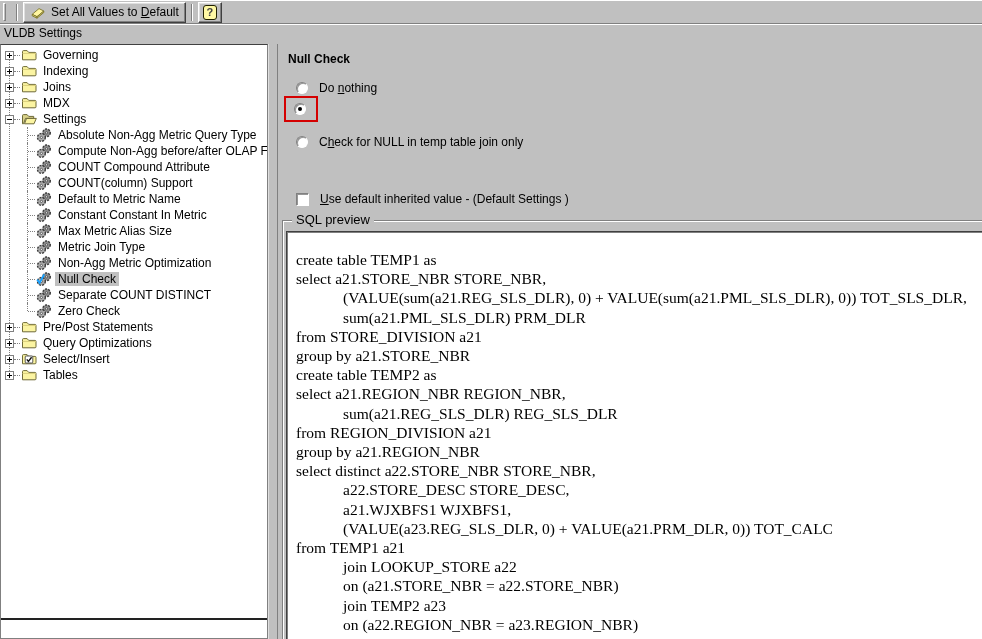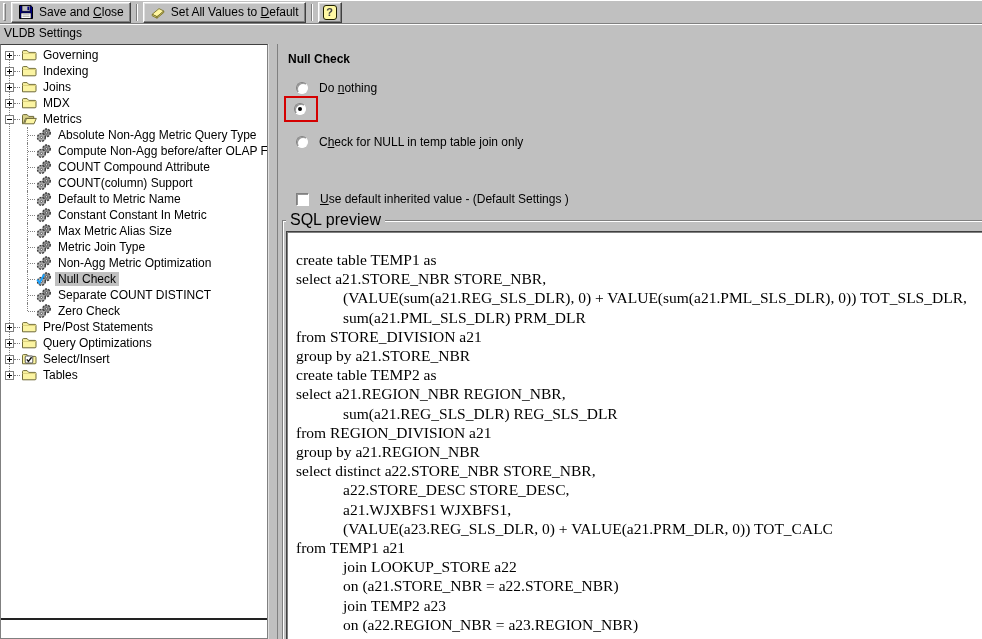--- a/index.html
+++ b/index.html
@@ -85,50 +85,38 @@
   .annotated-wrap .radio-row{position:static;}
   #radio-row-2{left:18px;top:90px;}
   .check-row{position:absolute;left:18px;top:147px;display:flex;align-items:center;gap:8px;}
   .checkbox{width:13px;height:13px;flex:none;background:#fff;
     border:1px solid;border-color:#808080 #fff #fff #808080;
     box-shadow:inset 1px 1px 0 rgba(64,64,64,.55);}
 
   
   .groupbox{position:absolute;left:4px;right:-6px;top:176px;bottom:-6px;
     border:1px solid #808080;box-shadow:inset 1px 1px 0 #fff;}
-  .gb-label{position:absolute;top:-8px;left:3px;background:var(--chrome);padding:0 4px;font-size:16px;line-height:14px;}
+  .gb-label{position:absolute;top:-8px;left:9px;background:var(--chrome);padding:0 4px;font-size:13px;line-height:14px;}
   .sqlbox{
     position:absolute;left:3px;top:10px;right:-4px;bottom:-4px;background:#fff;
     border-top:1px solid #404040;border-left:1px solid #404040;
     box-shadow:inset 1px 1px 0 #808080;
     padding:18px 0 0 9px;overflow:hidden;
     font-family:"Liberation Serif",serif;font-size:15.5px;line-height:19.2px;
   }
   .sql-line{white-space:pre;}
   .sql-line.ind{padding-left:47px;}
 </style>
 </head>
 <body style="--red: #d40000; --chrome: #c0c0c0; --sel: #c0c0c0;">
 
 <div class="toolbar">
   <div class="grip">
       <i></i>
     </div>
-  <button class="tbtn">
-    <span class="ticon16">
-      <svg viewBox="0 0 16 16" width="16" height="16">
-        <path d="M1.5 1.5 h11.3 l1.7 1.7 v11.3 h-13 z" fill="#000080" stroke="#000" stroke-width="1"></path>
-        <rect x="4" y="1.8" width="8" height="5.4" fill="#c0c0c0" stroke="#000" stroke-width="0.6"></rect>
-        <rect x="9.4" y="2.6" width="1.8" height="3.6" fill="#000080"></rect>
-        <rect x="3" y="9" width="10" height="5.3" fill="#fff" stroke="#000" stroke-width="0.6"></rect>
-        <path d="M4.5 10.8h7 M4.5 12.4h7" stroke="#9a9a9a" stroke-width="0.8" fill="none"></path>
-      </svg>
-    </span>
-    <span class="lbl"><span>Save and </span><span class="mn">C</span><span>lose</span></span>
-  </button>
   <div class="tsep"></div>
   <button class="tbtn">
     <span class="ticon16">
       <svg viewBox="0 0 16 16" width="16" height="16">
         <path d="M2.2 10.3 L9 4.6 L13.8 7 L7 12.7 z" fill="#FFF6A0" stroke="#7a7430" stroke-width="0.9"></path>
         <path d="M2.2 10.3 L7 12.7 L7 14.2 L2.2 11.8 z" fill="#E8DC70" stroke="#7a7430" stroke-width="0.9"></path>
         <path d="M13.8 7 L7 12.7 L7 14.2 L13.8 8.5 z" fill="#D6C95E" stroke="#7a7430" stroke-width="0.9"></path>
       </svg>
     </span>
     <span class="lbl"><span>Set All Values to </span><span class="mn">D</span><span>efault</span></span>
@@ -204,21 +192,21 @@
         <span class="expand">
           <i class="h"></i>
         </span>
         <span class="hconn"></span>
         <span class="ticon">
           <svg viewBox="0 0 16 16" width="16" height="16">
             <path d="M1.5 12.8 V4.6 q0-1 1-1 h3.6 l1.6 1.8 h5 v2 H4.5 l-2 5.4 z" fill="#d9d28a" stroke="#6e6a38"></path>
             <path d="M3.5 12.8 l2-5.4 h9.8 l-2.3 5.4 z" fill="#FBF4A2" stroke="#6e6a38"></path>
           </svg>
         </span>
-        <span class="tlabel">Metrics</span>
+        <span class="tlabel">Settings</span>
       </div>
       <div class="tree-row child">
         <span class="vconn"></span>
         <span class="hconn2"></span>
         <span class="ticon">
           <svg viewBox="0 0 16 16" width="16" height="16">
             <circle cx="10.5" cy="5.8" r="3.8" fill="#8c8c8c" stroke="#3c3c3c" stroke-width="1.4" stroke-dasharray="2 1.2"></circle>
             <circle cx="10.5" cy="5.8" r="1.1" fill="#e8e8e8" stroke="#3c3c3c" stroke-width="0.7"></circle>
             <circle cx="5.4" cy="10.4" r="3.9" fill="#ababab" stroke="#3c3c3c" stroke-width="1.4" stroke-dasharray="2 1.2"></circle>
             <circle cx="5.4" cy="10.4" r="1.1" fill="#f2f2f2" stroke="#3c3c3c" stroke-width="0.7"></circle>

